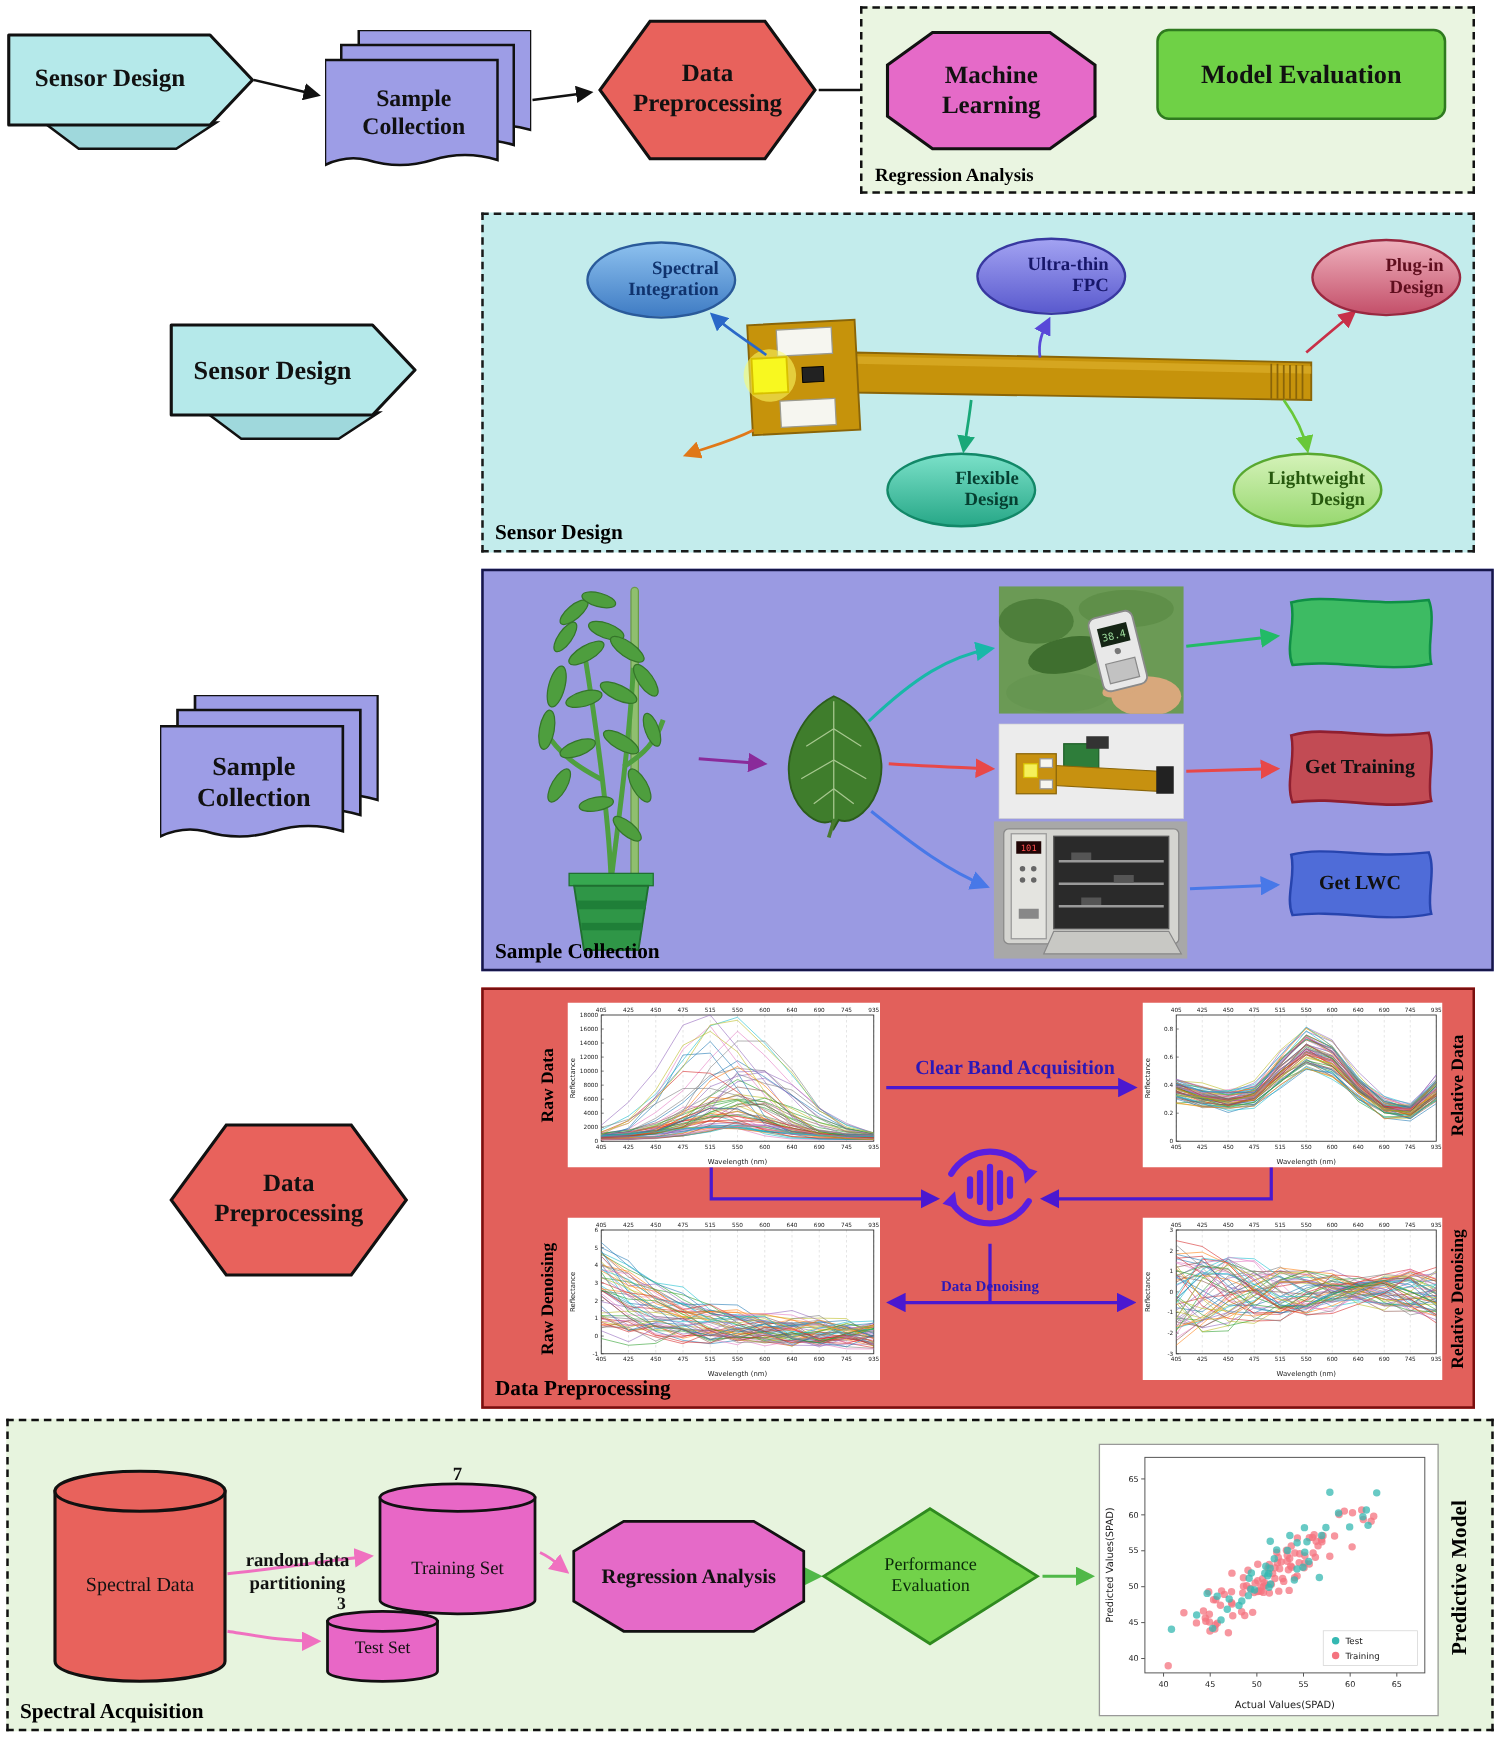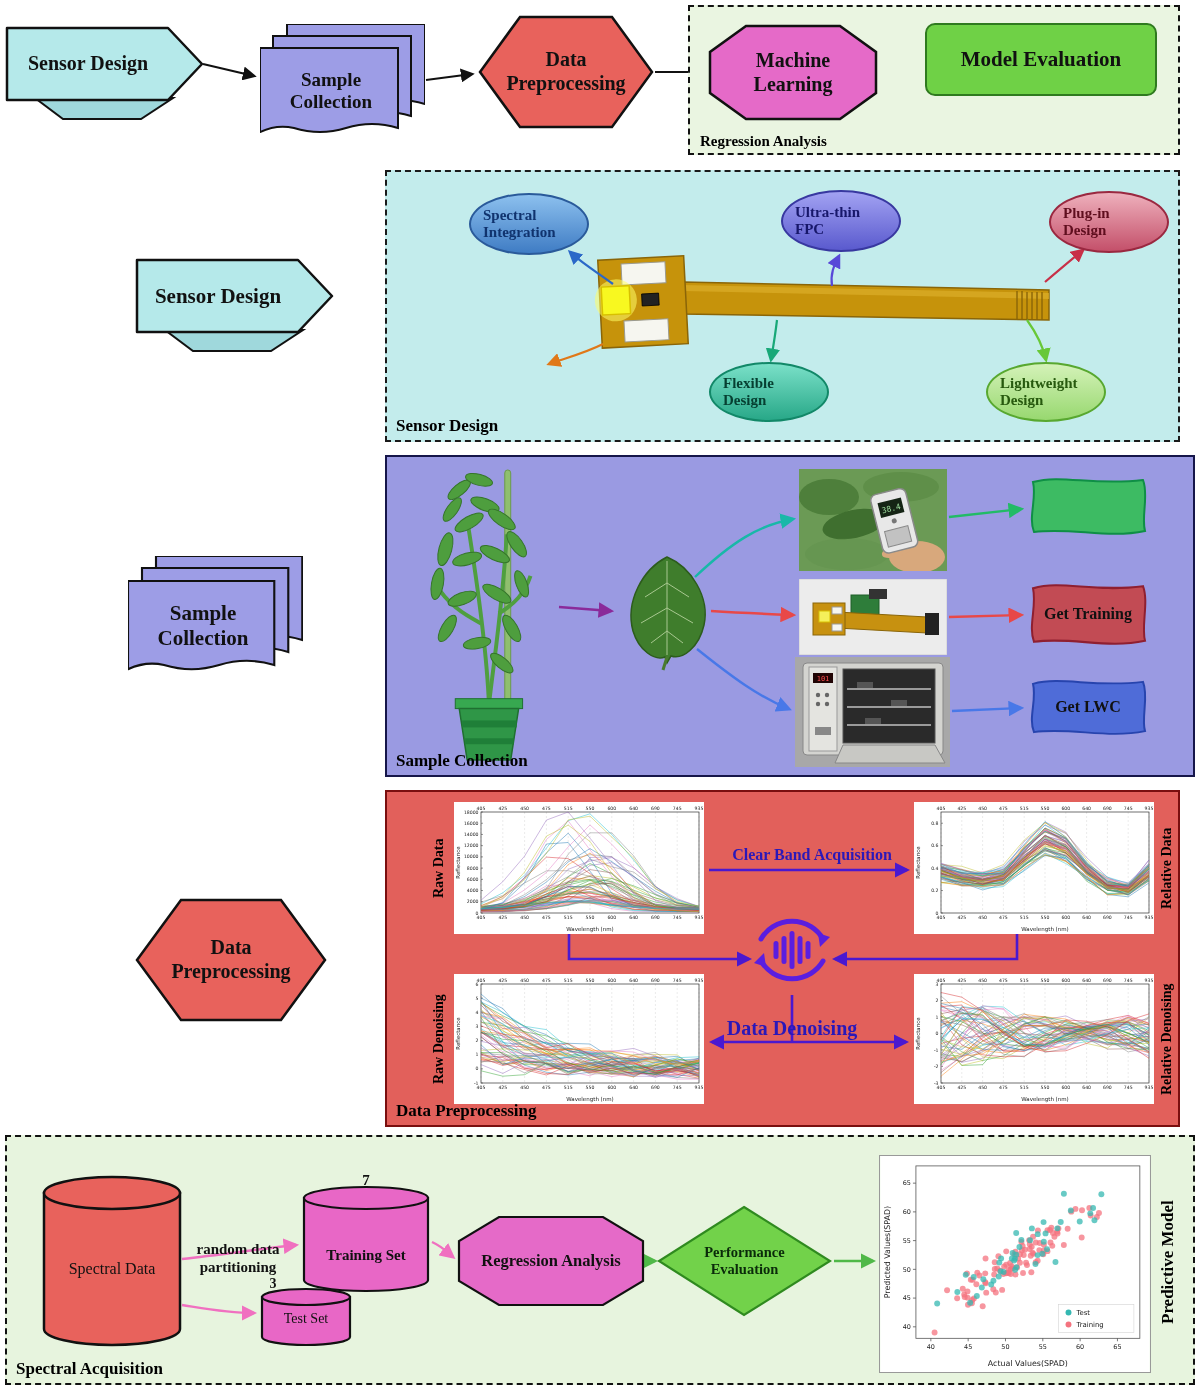--- a/index.html
+++ b/index.html
@@ -5,21 +5,21 @@
   *{box-sizing:border-box;margin:0;padding:0}
   body{font-family:"Liberation Serif","DejaVu Serif",serif;background:#fff}
   #root{position:relative;width:1200px;height:1392px;background:#fff;overflow:hidden}
   .abs{position:absolute}
   .txt{position:absolute;display:flex;align-items:center;justify-content:center;text-align:center;
        font-weight:bold;color:#111;line-height:1.18}
   .corner{position:absolute;left:9px;bottom:4px;font-weight:bold;font-size:17px;color:#000}
   .vtxt{position:absolute;display:flex;align-items:center;justify-content:center;font-weight:bold;color:#000;
         writing-mode:vertical-rl;transform:rotate(180deg);text-align:center}
   .ellipse{position:absolute;border-radius:50%;display:flex;align-items:center;justify-content:center;
-           text-align:left;font-weight:bold;font-size:15px;line-height:1.12;padding:4px 12px}
+           text-align:right;font-weight:bold;font-size:15px;line-height:1.12;padding:4px 12px}
   svg{display:block}
 </style>
 </head>
 <body>
 
 <div id="root">
 
   <svg class="abs" style="left:0;top:0" width="1200" height="160">
     <defs>
       <marker id="mk-black" viewBox="0 0 10 10" refX="8" refY="5" markerWidth="7" markerHeight="7" orient="auto">
@@ -786,21 +786,21 @@
       <g fill="#5a1ee0">
         <rect x="26.5" y="36" width="5" height="18" rx="2.5"></rect>
         <rect x="34.5" y="31" width="5" height="28" rx="2.5"></rect>
         <rect x="42.5" y="26" width="5" height="38" rx="2.5"></rect>
         <rect x="50.5" y="31" width="5" height="28" rx="2.5"></rect>
         <rect x="58.5" y="36" width="5" height="18" rx="2.5"></rect>
       </g>
     </svg>
 
     <div class="txt" style="left:330px;top:52px;width:190px;height:22px;font-size:16px;color:#2b18b8">Clear Band Acquisition</div>
-    <div class="txt" style="left:330px;top:228px;width:150px;height:18px;font-size:20px;color:#2b18b8">Data Denoising</div>
+    <div class="txt" style="left:330px;top:228px;width:150px;height:18px;font-size:12px;color:#2b18b8">Data Denoising</div>
 
     <div class="corner">Data Preprocessing</div>
   </div>
 
   <div class="abs" style="left:5px;top:1135px;width:1190px;height:250px;background:#e7f4de;border:2.5px dashed #111">
 
     <svg class="abs" style="left:0;top:0" width="1185" height="245" viewBox="0 0 1185 245">
       <defs>
         <marker id="mk-pink" viewBox="0 0 10 10" refX="8" refY="5" markerWidth="6.5" markerHeight="6.5" orient="auto">
             <path d="M0,0 L10,5 L0,10 Z" fill="#f070c0"></path>
@@ -822,41 +822,41 @@
     </svg>
     <div class="txt" style="left:35px;top:120px;width:140px;height:24px;font-size:16px;font-weight:500">Spectral Data</div>
 
     <div class="txt" style="left:172px;top:100px;width:118px;height:44px;font-size:15px">random data partitioning</div>
 
     <svg class="abs" style="left:295px;top:48px" width="128" height="108" viewBox="0 0 128 108">
       <path d="M2,13 L2,95 A62,11 0 0 0 126,95 L126,13 Z" fill="#e867c6" stroke="#111" stroke-width="2.2"></path>
       <ellipse cx="64" cy="13" rx="62" ry="11" fill="#e867c6" stroke="#111" stroke-width="2.2"></ellipse>
     </svg>
     <div class="txt" style="left:295px;top:36px;width:128px;height:16px;font-size:15px">7</div>
-    <div class="txt" style="left:295px;top:108px;width:128px;height:22px;font-size:15px;font-weight:700">Training Set</div>
+    <div class="txt" style="left:295px;top:108px;width:128px;height:22px;font-size:15px;font-weight:400">Training Set</div>
 
     <svg class="abs" style="left:253px;top:150px" width="92" height="60" viewBox="0 0 92 60">
       <path d="M2,10 L2,50 A44,8 0 0 0 90,50 L90,10 Z" fill="#e867c6" stroke="#111" stroke-width="2.2"></path>
       <ellipse cx="46" cy="10" rx="44" ry="8" fill="#e867c6" stroke="#111" stroke-width="2.2"></ellipse>
     </svg>
     <div class="txt" style="left:236px;top:140px;width:60px;height:14px;font-size:14px">3</div>
     <div class="txt" style="left:253px;top:172px;width:92px;height:20px;font-size:14px;font-weight:400">Test Set</div>
 
     <div class="abs" style="left:450px;top:78px;width:188px;height:92px">
       <svg width="188" height="92" viewBox="0 0 188 92">
         <polygon points="42,2 146,2 186,26 186,66 146,90 42,90 2,66 2,26" fill="#e56ac8" stroke="#111" stroke-width="2.2"></polygon>
       </svg>
       <div class="txt" style="left:10px;top:0;width:168px;height:92px;font-size:16.5px;font-weight:600">Regression Analysis</div>
     </div>
 
     <div class="abs" style="left:650px;top:68px;width:175px;height:112px">
       <svg width="175" height="112" viewBox="0 0 175 112">
         <polygon points="87,2 173,56 87,110 2,56" fill="#72d24a" stroke="#2f8a1f" stroke-width="2.2"></polygon>
       </svg>
-      <div class="txt" style="left:25px;top:28px;width:125px;height:56px;font-size:14.5px;font-weight:700;color:#0a2a0a">Performance Evaluation</div>
+      <div class="txt" style="left:25px;top:28px;width:125px;height:56px;font-size:14.5px;font-weight:400;color:#0a2a0a">Performance Evaluation</div>
     </div>
 
     <svg class="abs" style="left:872px;top:18px;border:1px solid #999" width="272" height="218" viewBox="0 0 272 218">
         <rect x="0" y="0" width="272" height="218" fill="#fff"></rect>
         <rect x="36" y="10" width="226" height="174" fill="none" stroke="#555" stroke-width="0.8"></rect>
         <line x1="51.06666666666666" y1="184" x2="51.06666666666666" y2="187" stroke="#555" stroke-width="0.8"></line>
         <text x="51.06666666666666" y="195" font-size="6.5" text-anchor="middle" fill="#222" font-family="DejaVu Sans, sans-serif">40</text>
         <line x1="88.73333333333333" y1="184" x2="88.73333333333333" y2="187" stroke="#555" stroke-width="0.8"></line>
         <text x="88.73333333333333" y="195" font-size="6.5" text-anchor="middle" fill="#222" font-family="DejaVu Sans, sans-serif">45</text>
         <line x1="126.4" y1="184" x2="126.4" y2="187" stroke="#555" stroke-width="0.8"></line>

